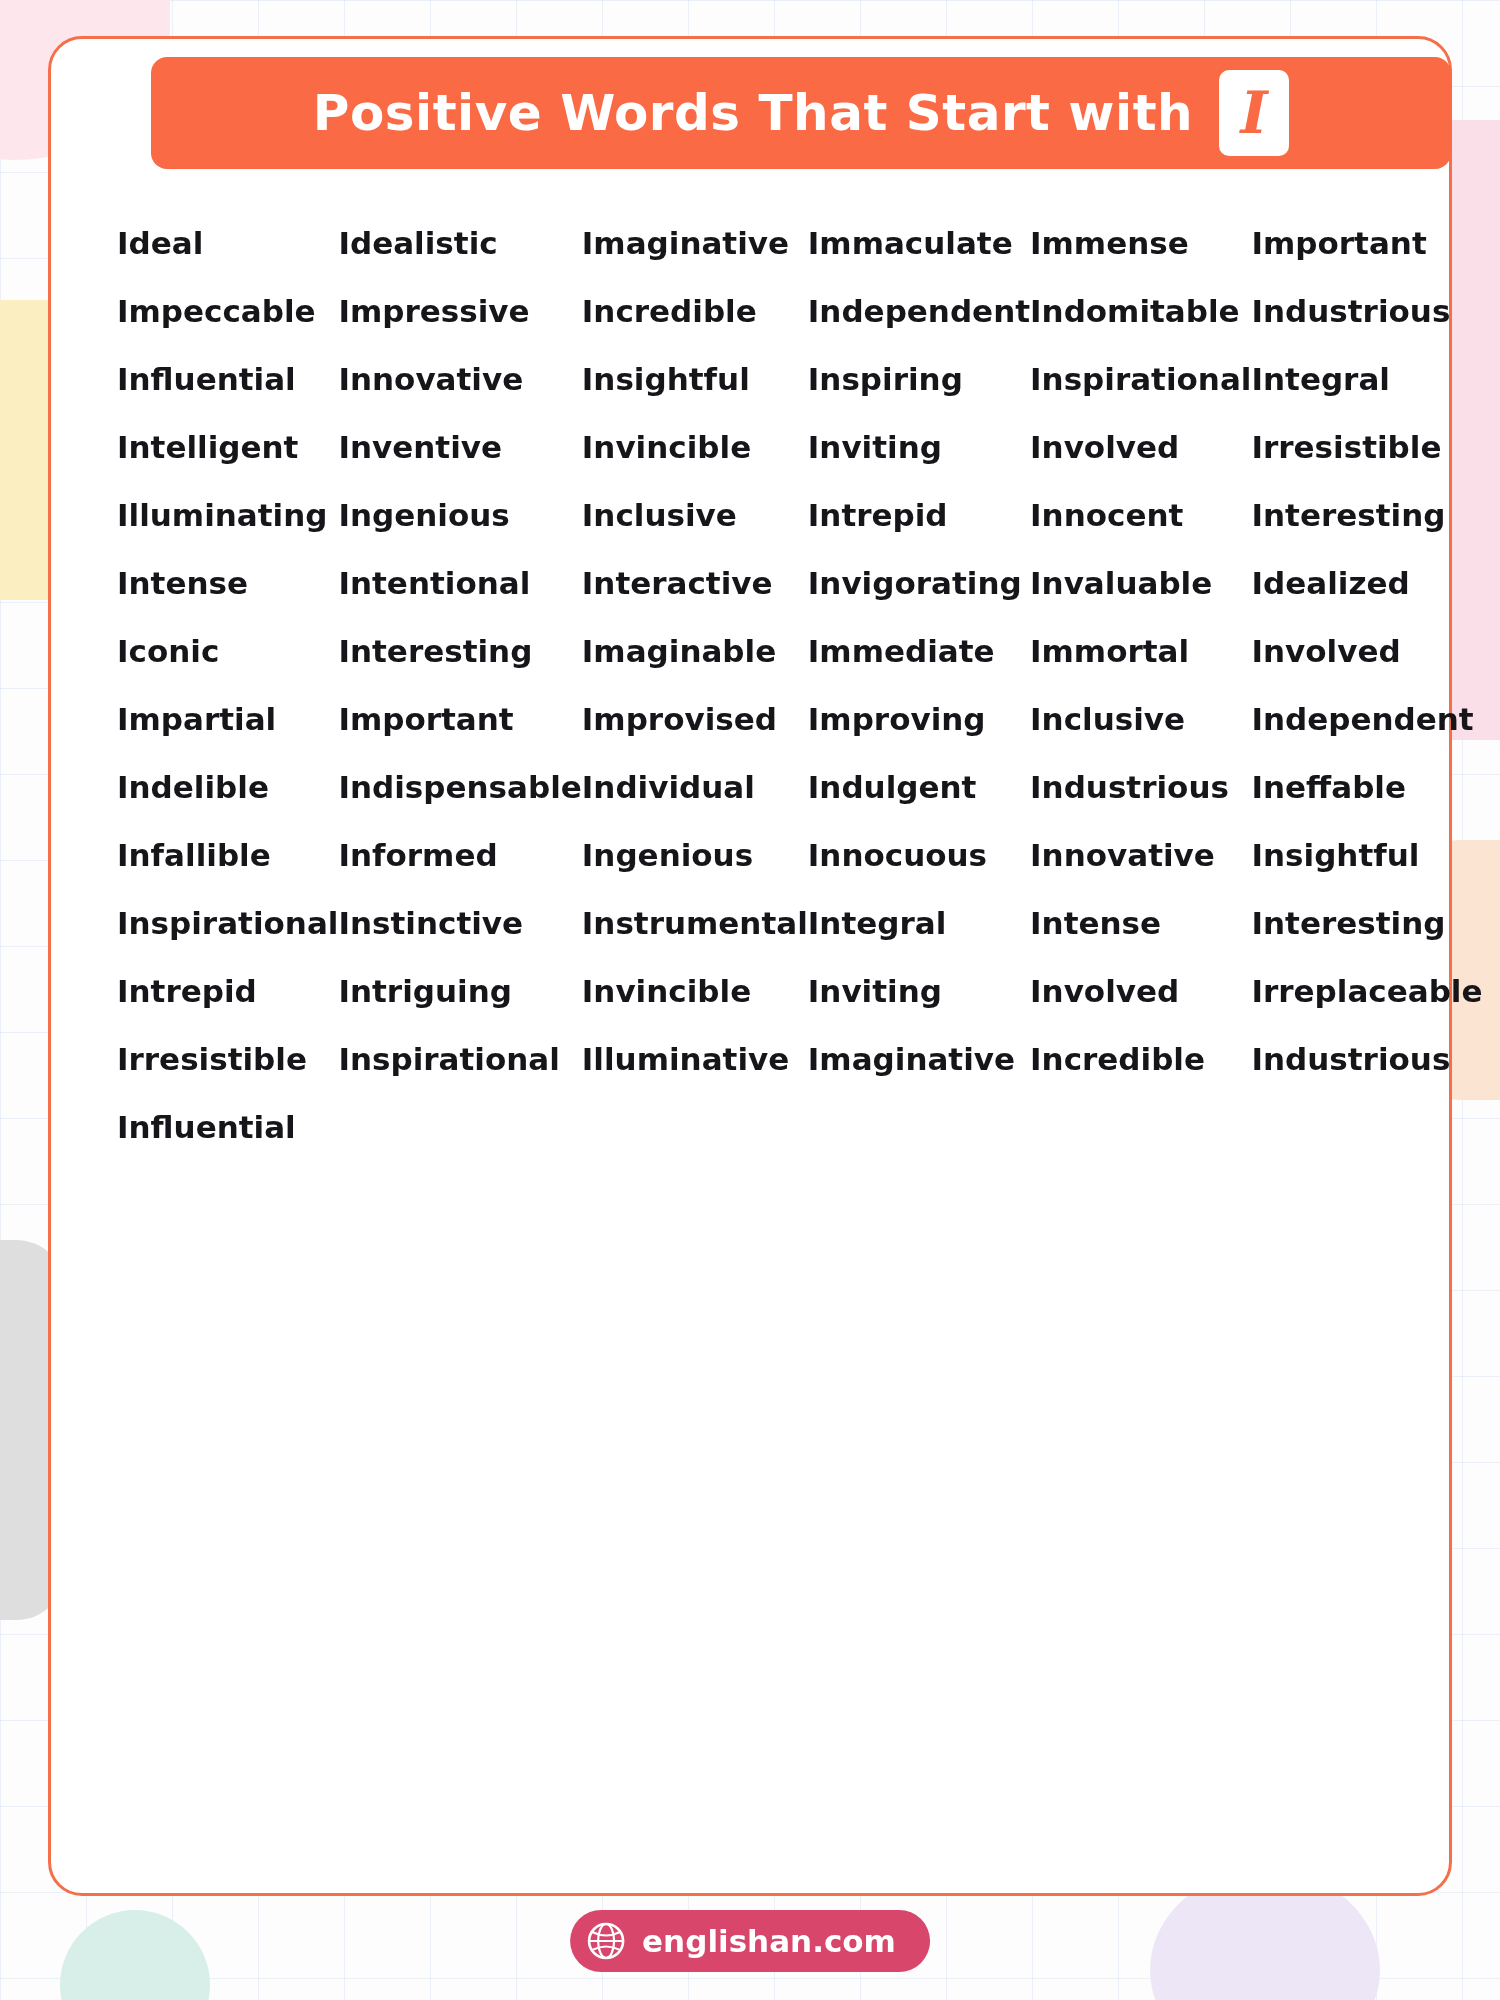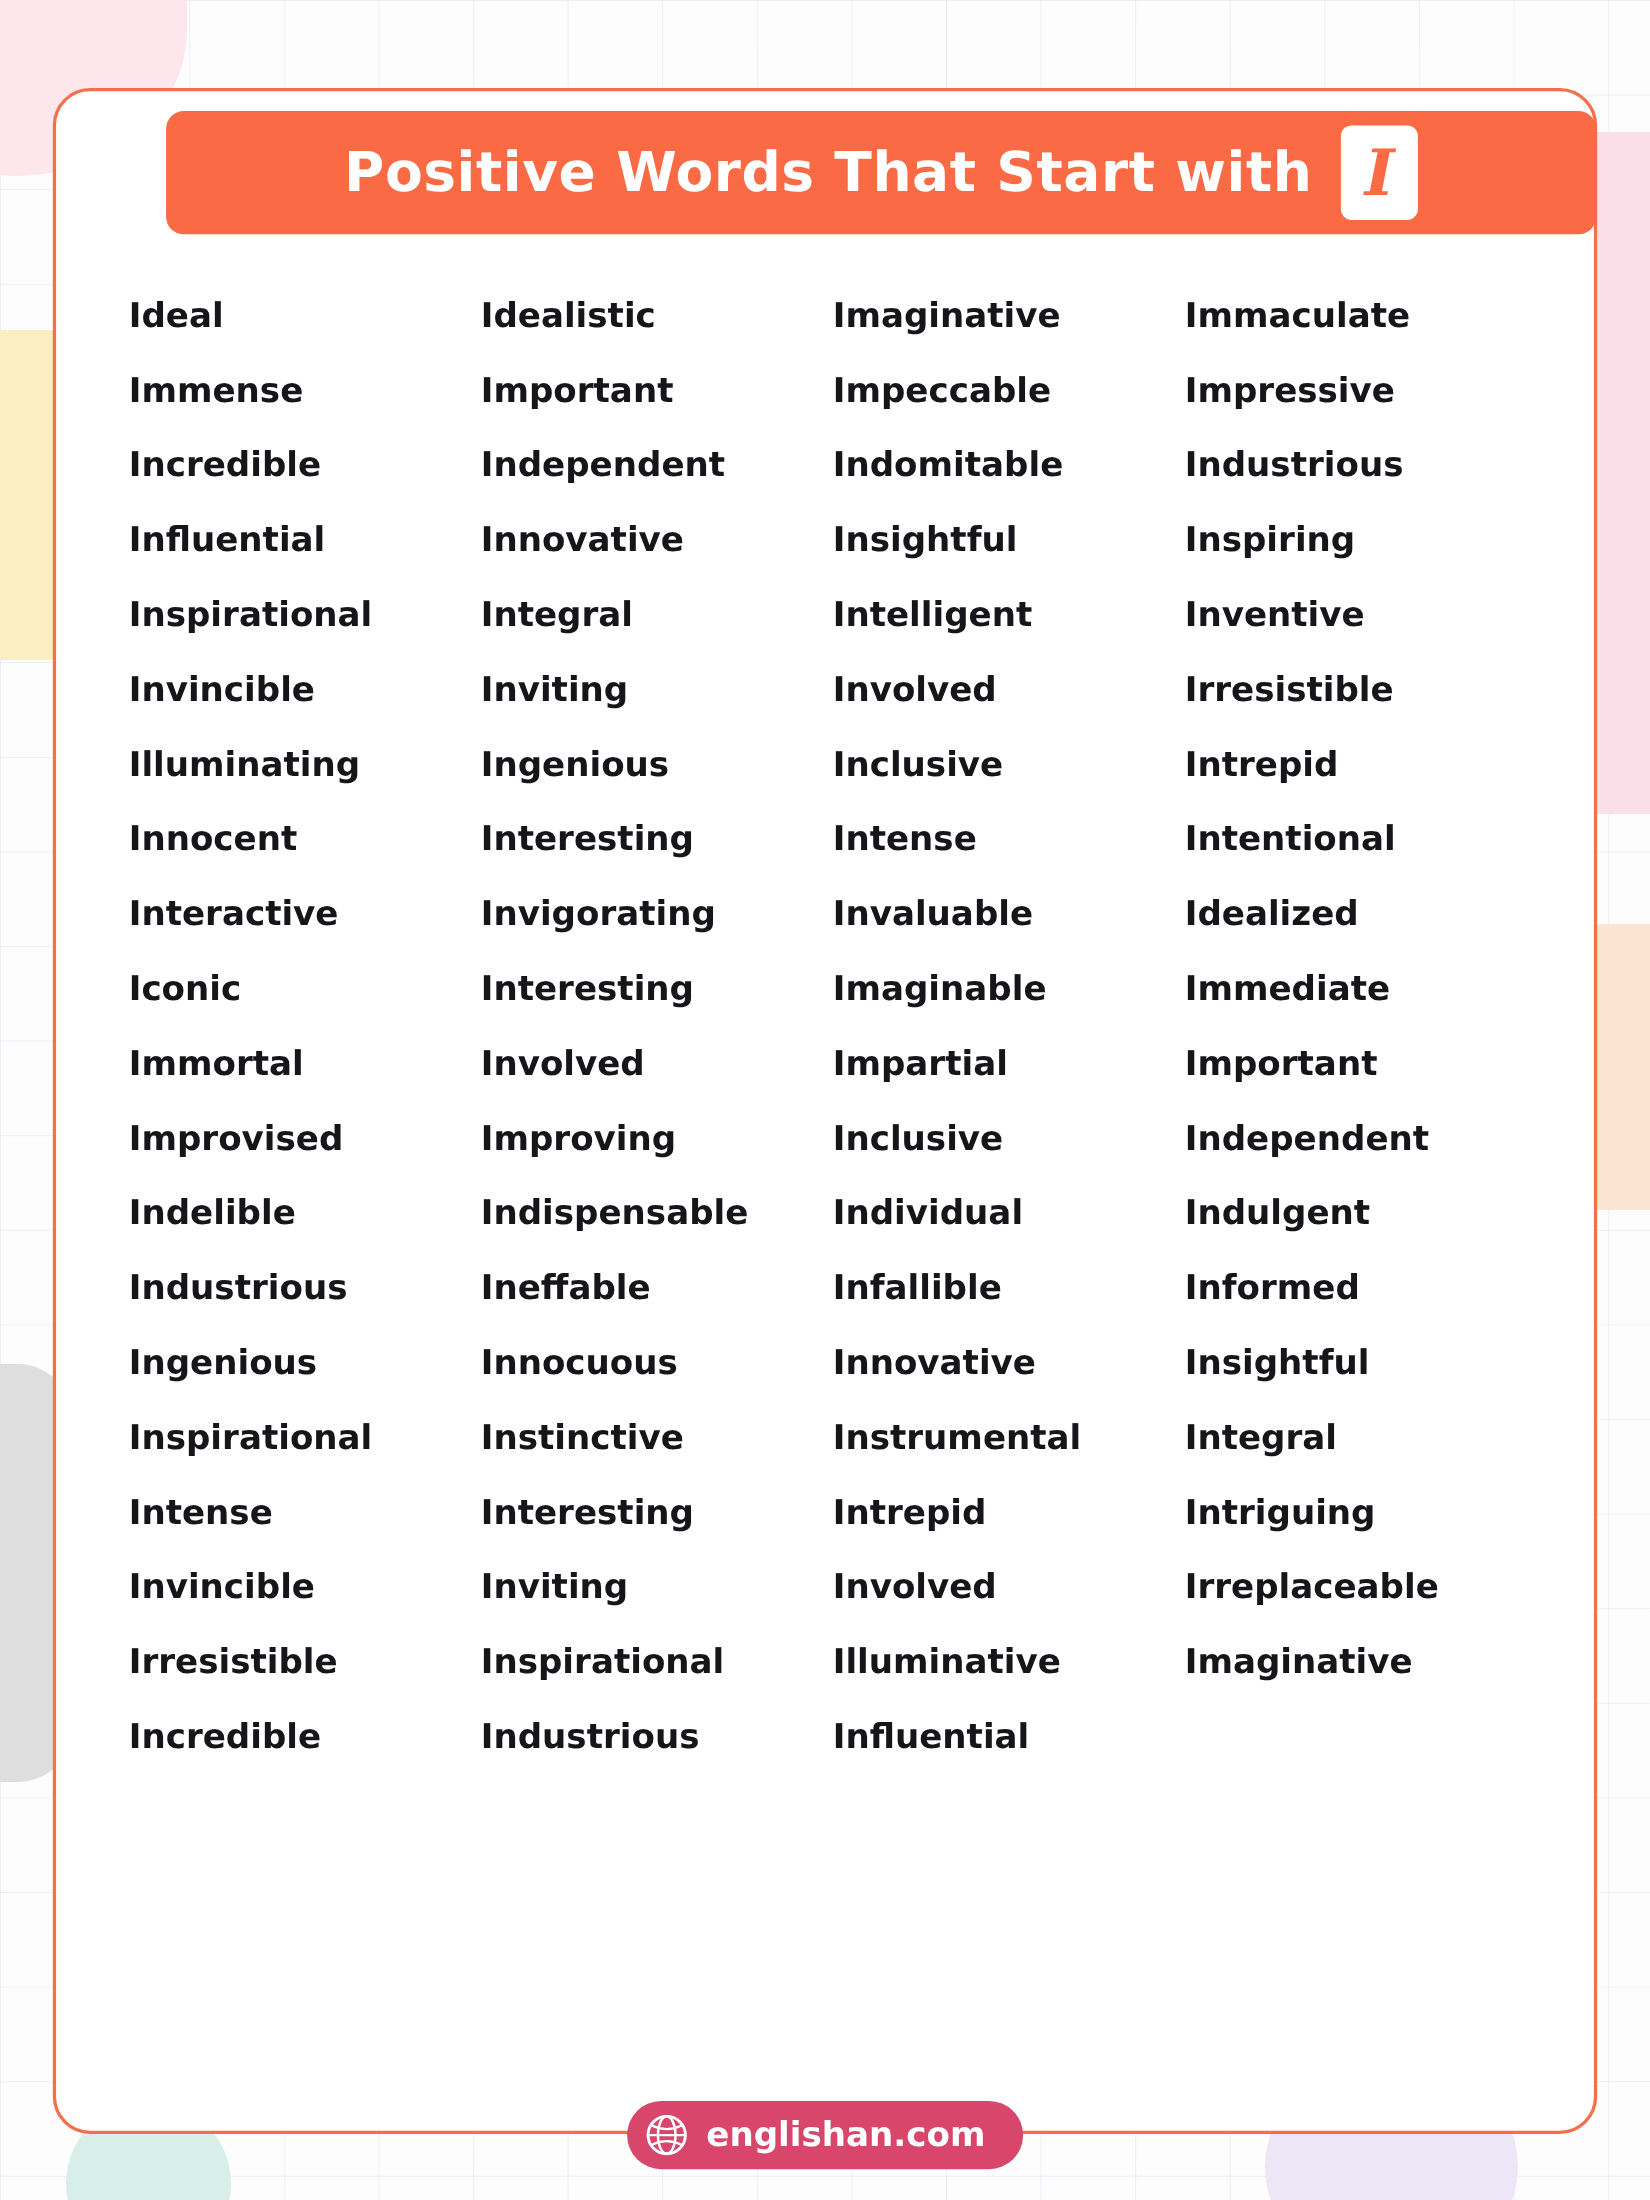--- a/index.html
+++ b/index.html
@@ -79,21 +79,20 @@
   .card {
     position: absolute;
     left: 48px;
     top: 36px;
     width: 1404px;
     height: 1860px;
     background: #ffffff;
     border: 3px solid #f4704a;
     border-radius: 34px;
     box-sizing: border-box;
-    margin-top: 44px;
   }
 
   
   .title-banner {
     position: absolute;
     left: 100px;
     top: 18px;
     width: 1300px;
     height: 112px;
     background: #fa6b45;
@@ -128,21 +127,21 @@
     font-family: "DejaVu Serif", serif;
   }
 
   
   .words {
     position: absolute;
     left: 66px;
     top: 170px;
     width: 1280px;
     display: grid;
-    grid-template-columns: repeat(4, 1fr);
+    grid-template-columns: repeat(6, 1fr);
     row-gap: 0px;
     column-gap: 0px;
   }
   .word {
     font-size: 31px;
     font-weight: bold;
     color: #16161a;
     height: 68px;
     line-height: 68px;
     white-space: nowrap;

